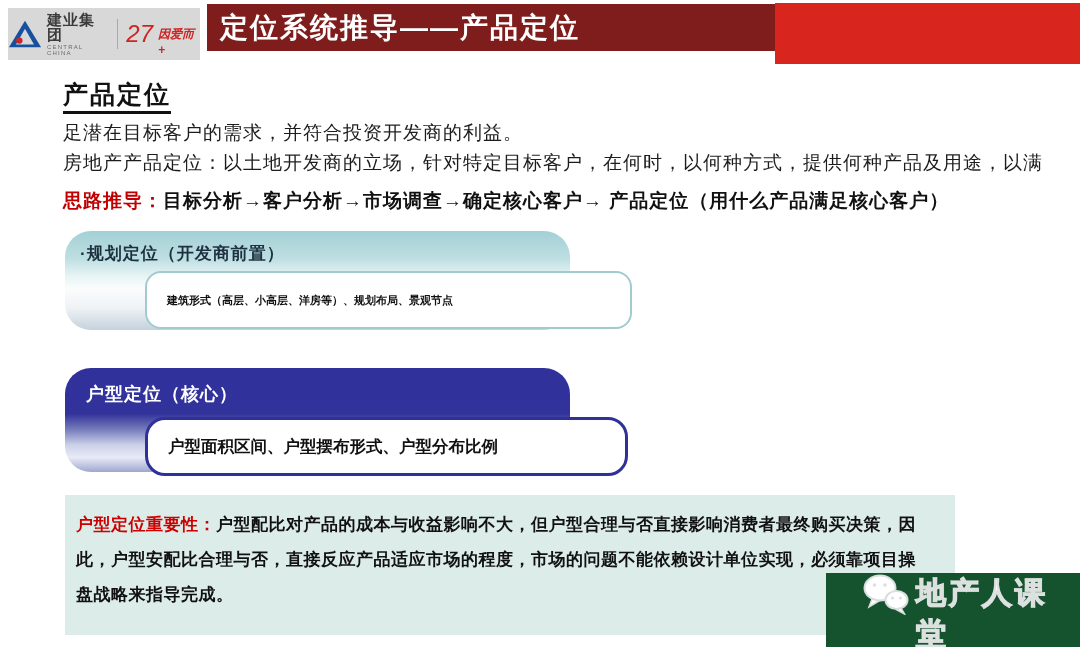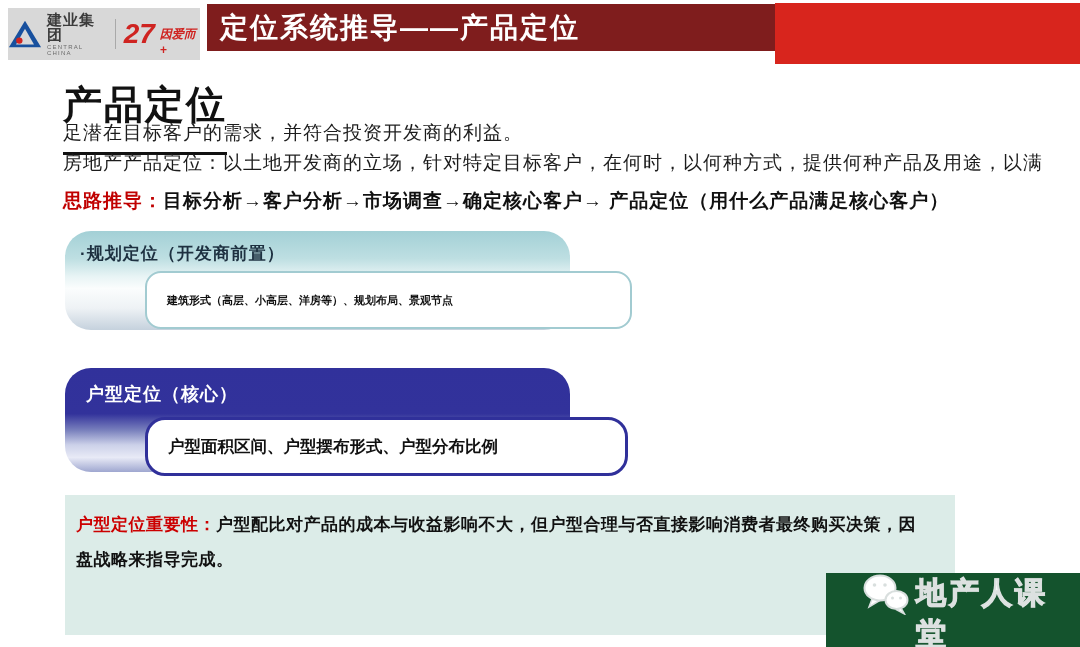--- a/index.html
+++ b/index.html
@@ -7,32 +7,32 @@
          font-family:"Liberation Sans",sans-serif;}
 
   
   .logo-panel{position:absolute;left:8px;top:8px;width:192px;height:52px;background:#d8d8d8;
               display:flex;align-items:center;justify-content:center;gap:5px;}
   .logo-mark{flex:0 0 auto;display:flex;}
   .logo-texts{display:flex;flex-direction:column;line-height:1;}
   .logo-company{font-weight:bold;font-size:15px;color:#3c3c3c;letter-spacing:1px;}
   .logo-company-en{font-size:6px;color:#6b6b6b;letter-spacing:1.2px;margin-top:2px;}
   .logo-divider{width:1px;height:30px;background:#a9a9a9;margin:0 3px;}
-  .logo-27{font-weight:bold;font-style:italic;font-size:28px;color:#cf2421;line-height:1;}
+  .logo-27{font-weight:normal;font-style:italic;font-size:24px;color:#cf2421;line-height:1;}
   .logo-slogan{font-style:italic;font-size:12px;color:#cf2421;font-weight:bold;margin-top:14px;}
 
   .banner-main{position:absolute;left:207px;top:4px;width:568px;height:47px;background:#7f1d1d;}
   .banner-title{display:block;color:#ffffff;font-weight:bold;font-size:28px;line-height:47px;
                 padding-left:13px;letter-spacing:2px;}
   .banner-right{position:absolute;left:775px;top:3px;width:305px;height:61px;background:#d8251d;}
 
   
   .page-title{position:absolute;left:63px;top:78px;font-family:"Liberation Serif",serif;
-              font-weight:bold;font-size:39px;color:#111;border-bottom:3px solid #111;
-              padding-bottom:20px;letter-spacing:2px;}
+              font-weight:bold;font-size:25px;color:#111;border-bottom:3px solid #111;
+              padding-bottom:0;letter-spacing:2px;}
   .intro{position:absolute;left:63px;top:118px;width:1005px;font-family:"Liberation Serif",serif;
          font-size:19px;color:#1c1c1c;line-height:30px;letter-spacing:1px;}
   .reasoning{position:absolute;left:63px;top:188px;font-weight:bold;font-size:19px;
              color:#111;letter-spacing:1px;}
   .red-label{color:#c00000;font-weight:bold;}
 
   
   .box1-outer{position:absolute;left:65px;top:231px;width:505px;height:99px;border-radius:26px;
               background:linear-gradient(180deg,#a3d0d6 0%,#bedfe2 28%,#e8f4f5 46%,#fbfdfd 58%,
                                          #eef2f5 78%,#c5d1dd 100%);}
@@ -111,20 +111,21 @@
 
   <div class="box2-outer">
     <div class="box2-header">户型定位（核心）</div>
   </div>
   <div class="box2-inner">
     <span>户型面积区间、户型摆布形式、户型分布比例</span>
   </div>
 
   <div class="importance">
     <div><span class="red-label">户型定位重要性：</span><span>户型配比对产品的成本与收益影响不大，但户型合理与否直接影响消费者最终购买决策，因</span></div>
+    <div>此，户型安配比合理与否，直接反应产品适应市场的程度，市场的问题不能依赖设计单位实现，必须靠项目操</div>
     <div>盘战略来指导完成。</div>
   </div>
 
   <div class="watermark">
     <span class="watermark-icon">
       <svg width="48" height="42" viewBox="0 0 48 42">
         <ellipse cx="18" cy="15" rx="15.5" ry="12.5" fill="#ffffff" stroke="#d9dfde" stroke-width="2"></ellipse>
         <path d="M10 26 L7 34 L17 28 Z" fill="#ffffff" stroke="#d9dfde" stroke-width="1.5"></path>
         <circle cx="12.5" cy="12" r="1.8" fill="#d9dfde"></circle>
         <circle cx="23" cy="12" r="1.8" fill="#d9dfde"></circle>

